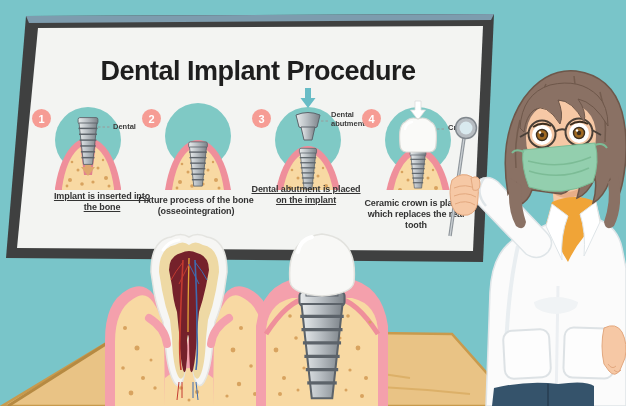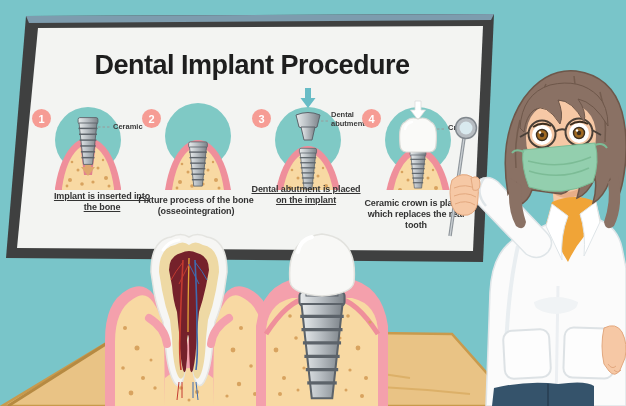--- a/index.html
+++ b/index.html
@@ -7,21 +7,21 @@
           font-family:"Liberation Sans",sans-serif;background:#79c5c9;}
   .wall{position:absolute;inset:0;background:#79c5c9;}
   
   .board{position:absolute;inset:0;}
   .board-frame{position:absolute;inset:0;background:#3f4040;
     clip-path:polygon(26px 16px,494px 14px,483px 262px,6px 258px);}
   .board-frame-hl{position:absolute;inset:0;background:#7d9cae;
     clip-path:polygon(26px 16px,494px 14px,491px 20px,29px 23px);}
   .board-face{position:absolute;inset:0;background:#f3f4f2;
     clip-path:polygon(38px 28px,483px 26px,473px 251px,17px 248px);}
-  .title{position:absolute;left:30px;top:48px;width:440px;margin:2px;
+  .title{position:absolute;left:30px;top:48px;width:440px;margin:8px;
     text-align:center;font-size:27px;font-weight:bold;color:#1e1e1e;letter-spacing:-.5px;}
   .step{position:absolute;top:105px;width:108px;height:140px;}
   .s1{left:32px}.s2{left:142px}.s3{left:252px}.s4{left:362px}
   .step-art{position:absolute;left:0;top:-20px;width:108px;height:105px;overflow:hidden;}
   .badge{position:absolute;left:0;top:4px;width:19px;height:19px;border-radius:50%;
     background:#f69c94;color:#fff;font-size:11px;font-weight:bold;
     display:flex;align-items:center;justify-content:center;}
   .caption{position:absolute;text-align:center;font-size:9px;font-weight:bold;
     color:#333;line-height:1.2;letter-spacing:-.1px;}
   .c1{left:20px;top:86px;width:100px;text-decoration:underline;}
@@ -91,21 +91,21 @@
         <circle cx="56" cy="55" r="33" fill="#7fc9c5"></circle>
         <use href="#gum" transform="translate(56,55)"></use>
         <path d="M48,58 L64,58 L60,90 L52,90 Z" fill="#e2808f"></path>
         <path d="M53,74 h6 v8 h4 l-7,9 -7,-9 h4 Z" fill="#dfa76f"></path>
         <use href="#screw" transform="translate(56,38) scale(0.9)"></use>
         <line x1="66" y1="42" x2="79" y2="42" stroke="#9a9a9a" stroke-width="1" stroke-dasharray="2.5,2"></line>
       </svg>
       <div class="badge">
         <span>1</span>
       </div>
-      <div class="part-label lbl-fixture">Ceramic</div>
+      <div class="part-label lbl-fixture">Dental</div>
       <div class="caption c1">Implant is inserted into the bone</div>
     </div>
 
     <div class="step s2">
       <svg class="step-art" viewBox="0 0 108 105">
         <circle cx="56" cy="51" r="33" fill="#7fc9c5"></circle>
         <use href="#gum" transform="translate(56,57)"></use>
         <use href="#screw" transform="translate(56,62) scale(0.85)"></use>
       </svg>
       <div class="badge">

